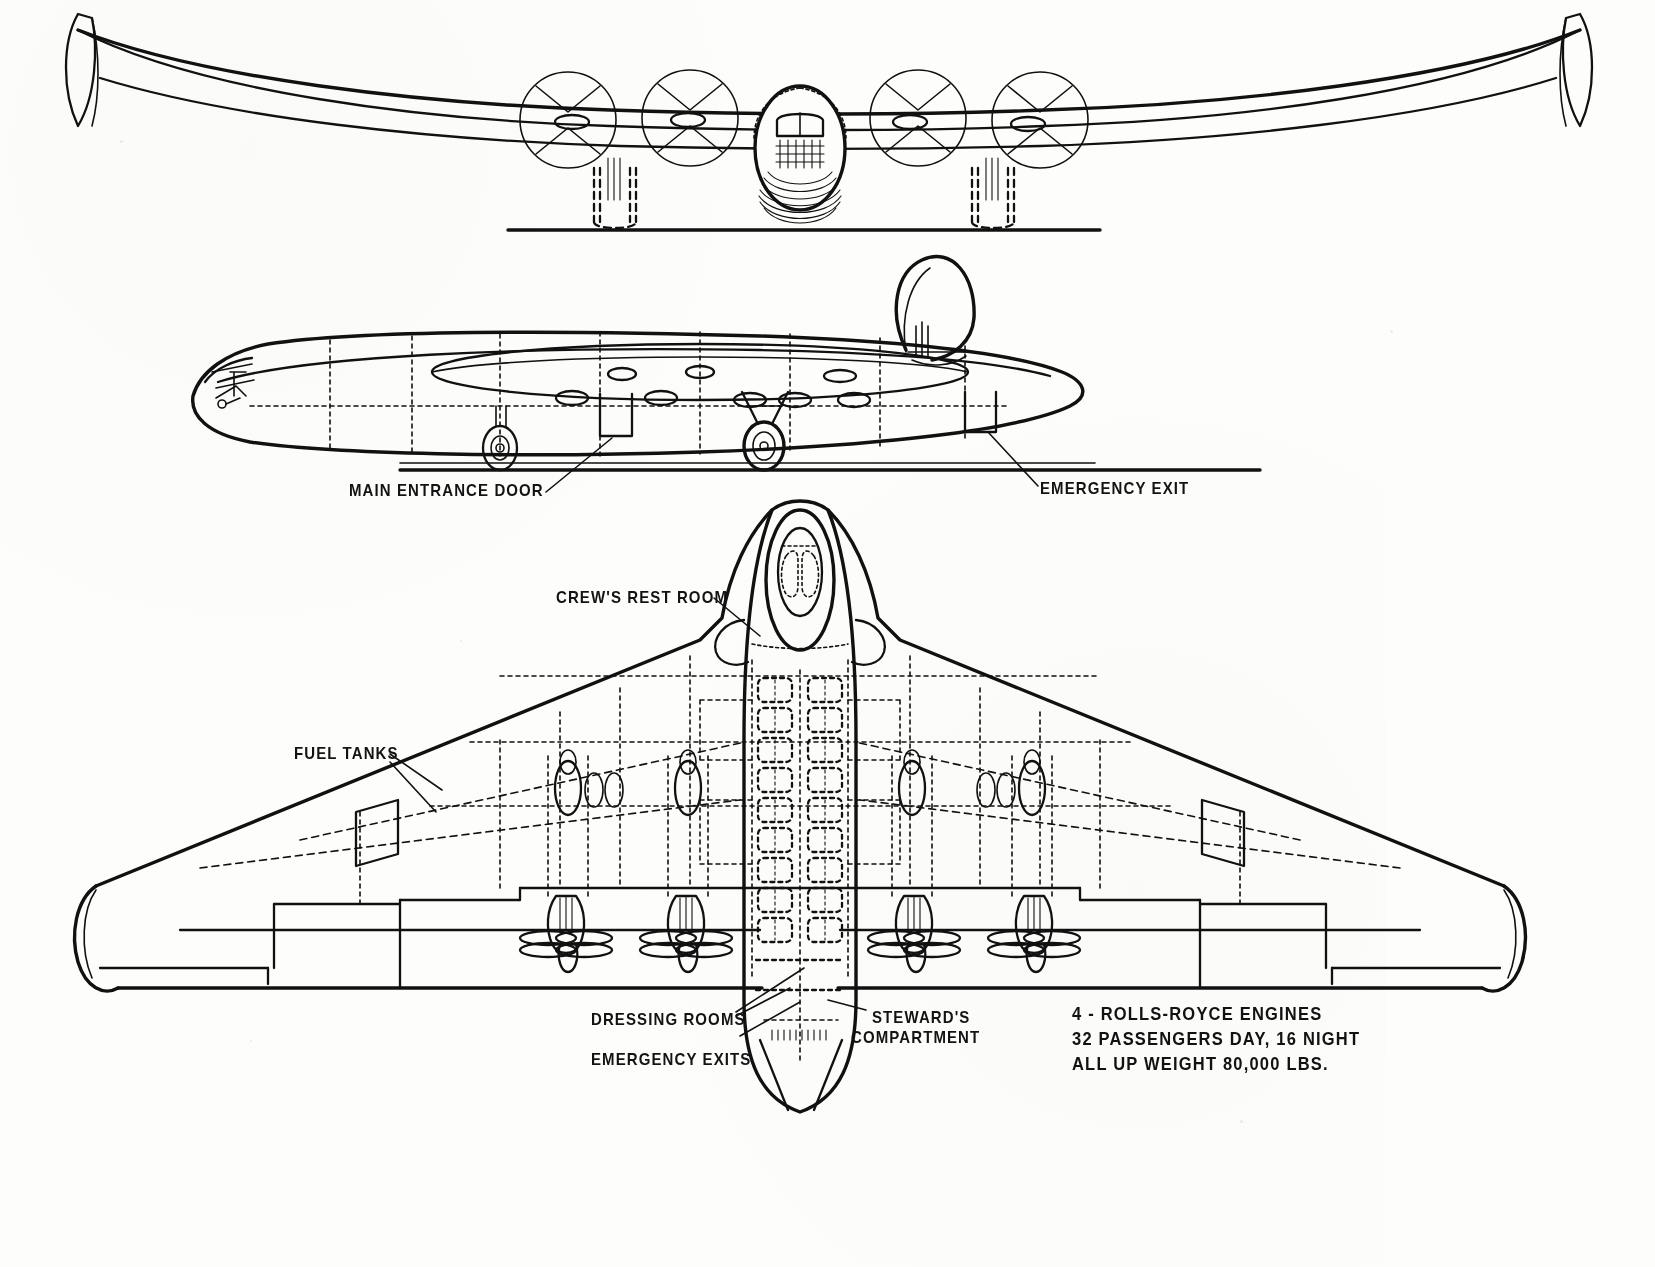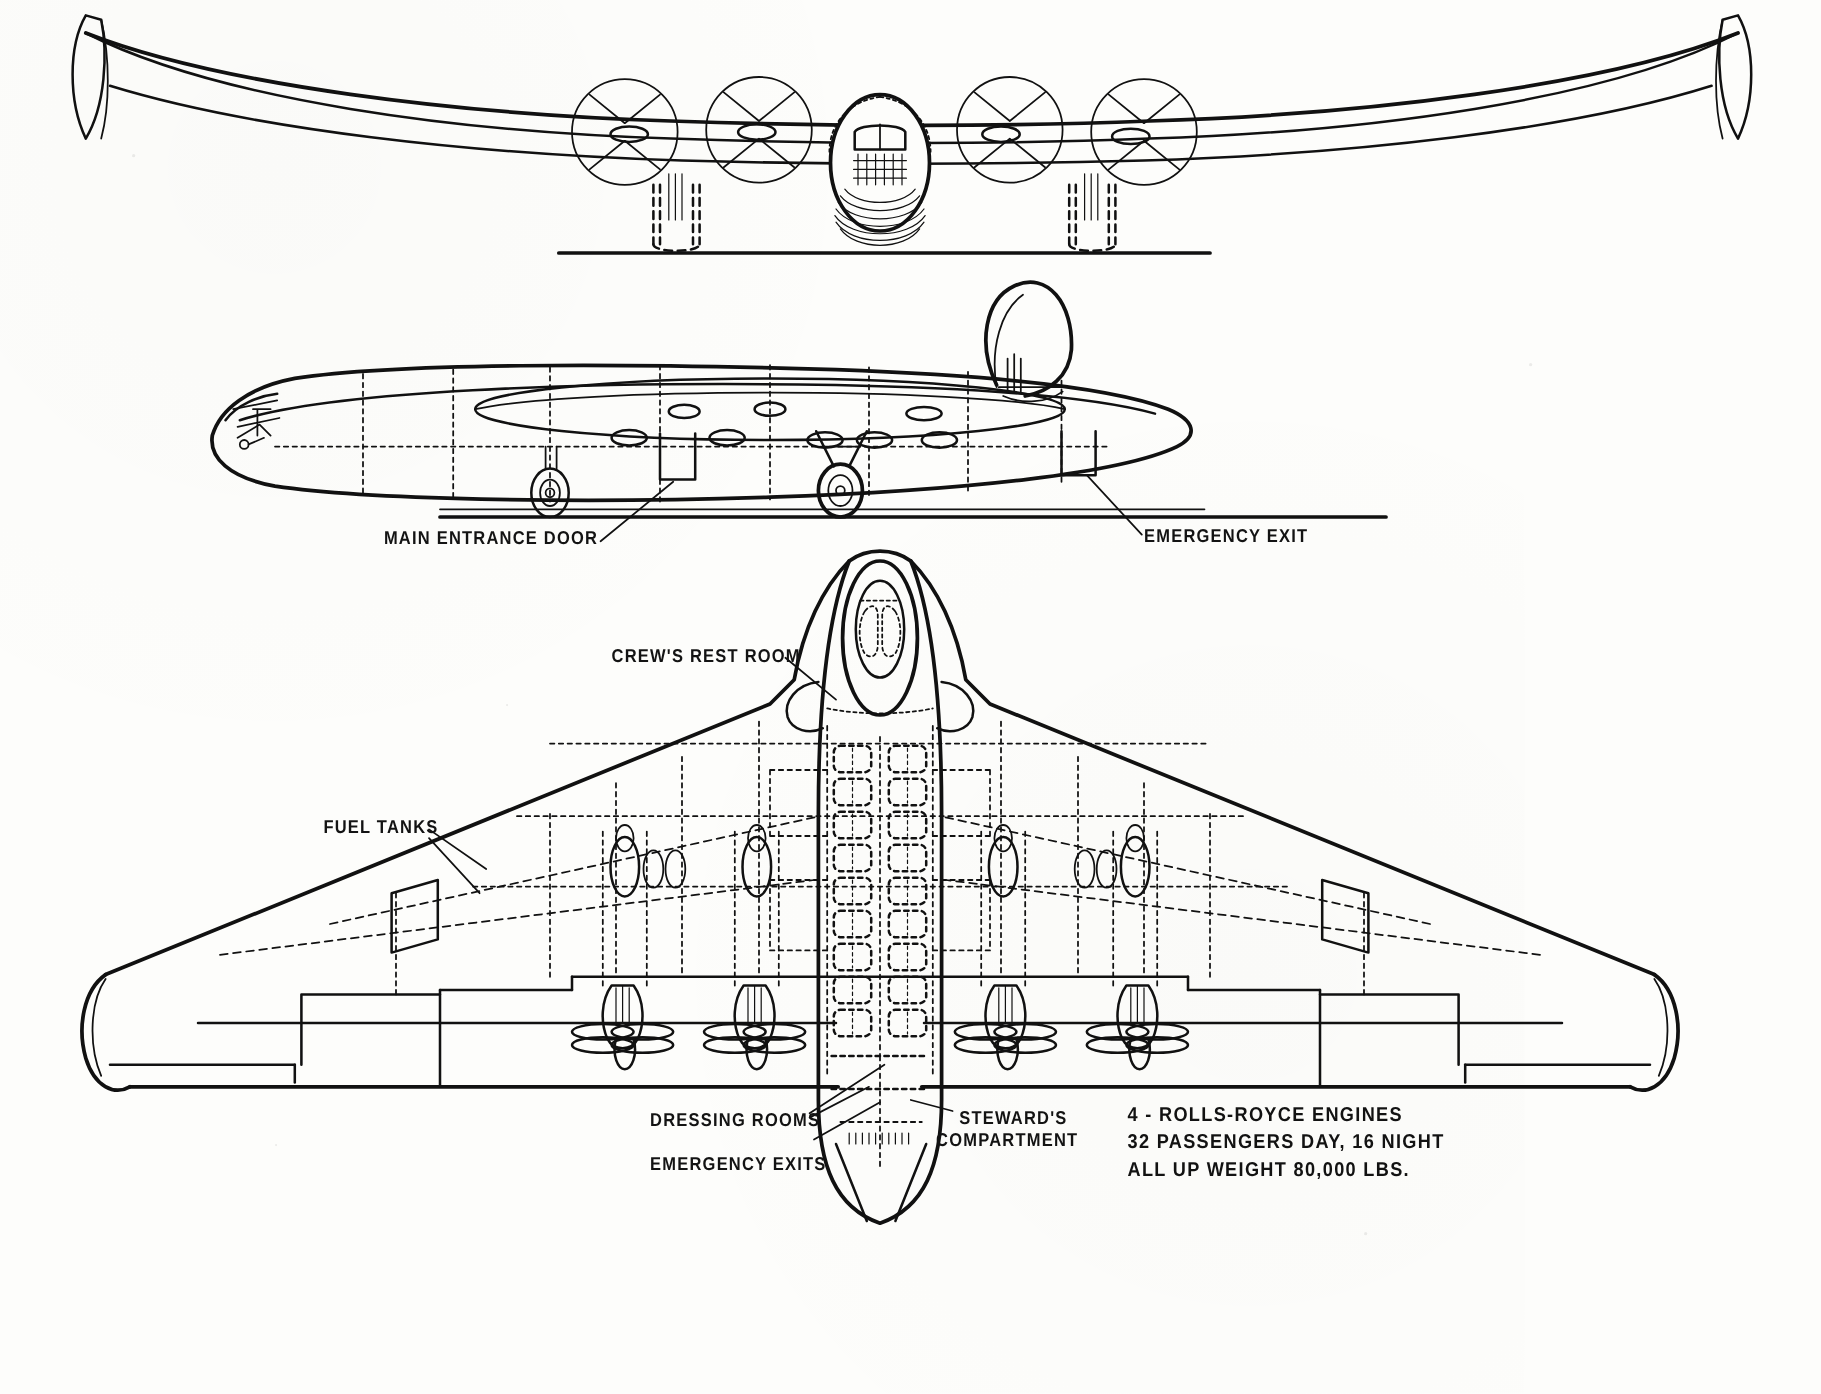--- a/index.html
+++ b/index.html
@@ -415,21 +415,21 @@
 
   <div class="label" style="left:349px;top:481px;">MAIN ENTRANCE DOOR</div>
   <div class="label" style="left:1040px;top:479px;">EMERGENCY EXIT</div>
   <div class="label" style="left:556px;top:588px;">CREW'S REST ROOM</div>
   <div class="label" style="left:294px;top:744px;">FUEL TANKS</div>
   <div class="label" style="left:591px;top:1010px;">DRESSING ROOMS</div>
   <div class="label" style="left:591px;top:1050px;">EMERGENCY EXITS</div>
   <div class="label" style="left:872px;top:1008px;">STEWARD'S</div>
   <div class="label" style="left:851px;top:1028px;">COMPARTMENT</div>
 
-  <div style="position:absolute;left:1025px;top:1000px;">
+  <div style="position:absolute;left:1072px;top:1000px;">
     <div class="spec" style="position:relative;left:0;top:0;">4 - ROLLS-ROYCE ENGINES</div>
     <div class="spec" style="position:relative;left:0;top:0;">32 PASSENGERS DAY, 16 NIGHT</div>
     <div class="spec" style="position:relative;left:0;top:0;">ALL UP WEIGHT 80,000 LBS.</div>
   </div>
 
 
   <div class="speckle" style="left:120px;top:140px;width:3px;height:3px;"></div>
   <div class="speckle" style="left:1390px;top:330px;width:3px;height:3px;"></div>
   <div class="speckle" style="left:460px;top:640px;width:2px;height:2px;"></div>
   <div class="speckle" style="left:1240px;top:1120px;width:3px;height:3px;"></div>

